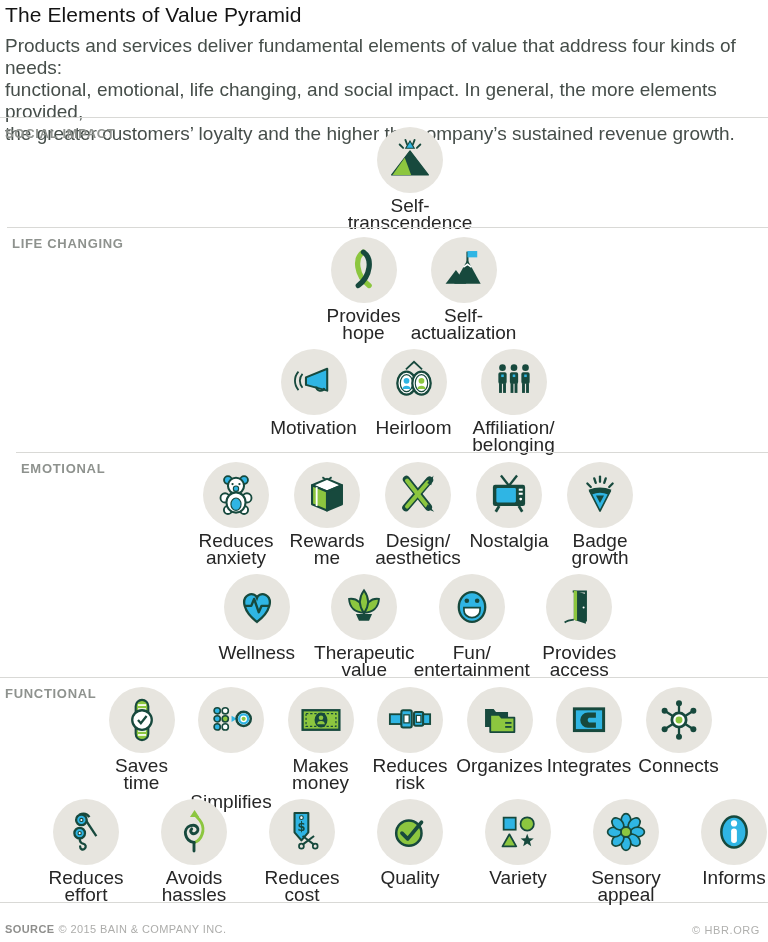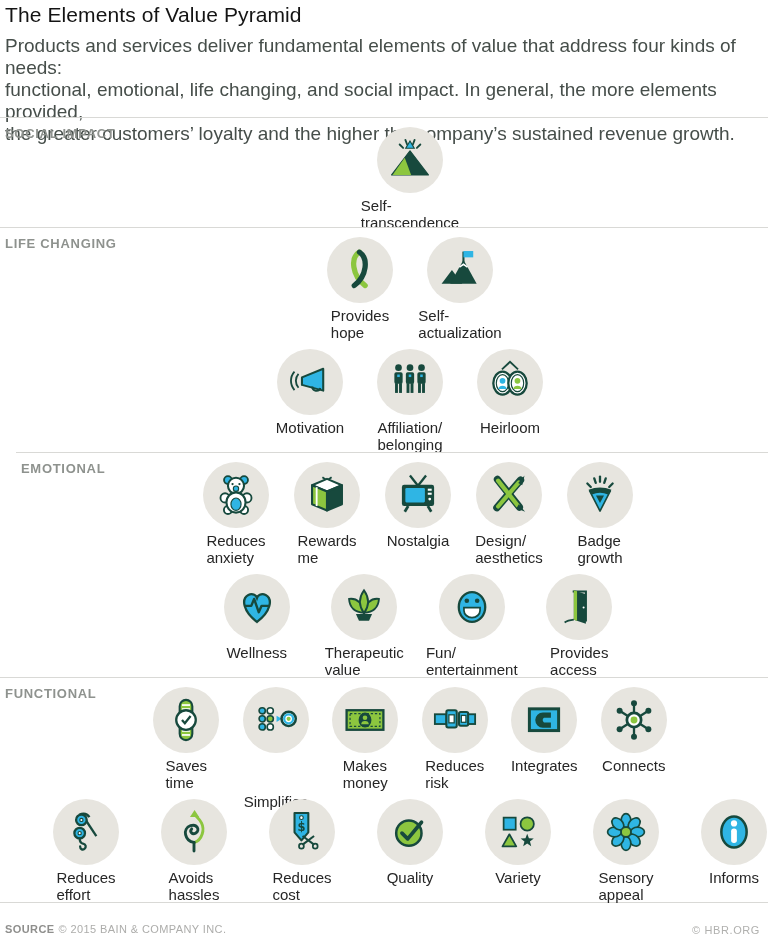--- a/index.html
+++ b/index.html
@@ -21,22 +21,22 @@
   }
   .rows{position:relative;left:26px;padding-top:9px;}
   .el-row{display:flex;justify-content:center;height:112px;}
   .el{flex:none;display:flex;flex-direction:column;align-items:center;}
   .circle{
     width:66px;height:66px;border-radius:50%;background:#e7e5df;
     display:flex;align-items:center;justify-content:center;flex:none;
   }
   .circle svg{overflow:visible;display:block;}
   .el-label{
-    margin-top:5px;font-size:15px;line-height:16.5px;color:#262626;
-    white-space:pre-line;
+    margin-top:5px;font-size:19px;line-height:16.5px;color:#262626;
+    text-align:center;white-space:pre-line;
   }
   
   .footer{
     height:40px;box-sizing:border-box;border-top:1px solid #d9d9d6;
     display:flex;justify-content:space-between;align-items:flex-end;
     padding:6px 8px 6px 5px;
   }
   .footer-left{font-size:11px;line-height:14.5px;letter-spacing:.4px;color:#adadab;}
   .footer-left b{color:#8f8f8d;font-weight:700;margin-right:4px;}
   .footer-credit{font-size:11px;letter-spacing:.6px;color:#b0b0ae;}
@@ -70,21 +70,21 @@
     <polygon points="20,12 36,33 4,33" fill="#17493d" stroke="#17493d" stroke-linejoin="round"></polygon>
     <polygon points="15.4,18 21,33 4.8,33" fill="#8cc63f"></polygon>
                 </svg>
               </div>
               <div class="el-label">Self-
 transcendence</div>
             </div>
           </div>
         </div>
       </section>
-      <section class="section" style="height: 225px;">
+      <section class="section" style="height: 225px; margin-left: 7px;">
         <div class="section-label">LIFE CHANGING</div>
         <div class="rows">
           <div class="el-row">
             <div class="el" style="width: 100px;">
               <div class="circle">
                 <svg width="46" height="46" viewBox="0 0 40 40" xmlns="http://www.w3.org/2000/svg">
     <path d="M24.5,33.5 C13,25 11.5,9 19.5,4.5" fill="none" stroke="#8cc63f" stroke-width="4.6" stroke-linecap="round"></path>
     <path d="M15,33.5 C26,25 27.5,10 19.5,4.5" fill="none" stroke="#17493d" stroke-width="4.6" stroke-linecap="round"></path>
                 </svg>
               </div>
@@ -109,20 +109,36 @@
             <div class="el" style="width: 100px;">
               <div class="circle">
                 <svg width="46" height="46" viewBox="0 0 40 40" xmlns="http://www.w3.org/2000/svg">
     <path d="M10,13 a9,9 0 0 0 0,12" fill="none" stroke="#17493d" stroke-width="1.6"></path>
     <path d="M6.5,11 a12,12 0 0 0 0,16" fill="none" stroke="#17493d" stroke-width="1.6"></path>
     <polygon points="13,16 31.5,8.5 31.5,27.5 13,22.5" fill="#2fb5e4" stroke="#17493d" stroke-width="1.8" stroke-linejoin="round"></polygon>
     <path d="M22,24 a3.6,3.6 0 0 0 7,1.2" fill="none" stroke="#17493d" stroke-width="1.8"></path>
                 </svg>
               </div>
               <div class="el-label">Motivation</div>
+            </div>
+            <div class="el" style="width: 100px;">
+              <div class="circle">
+                <svg width="46" height="46" viewBox="0 0 40 40" xmlns="http://www.w3.org/2000/svg">
+    <path d="M13,9 L20,2.5 L27,9" fill="none" stroke="#17493d" stroke-width="1.6"></path>
+    <ellipse cx="13.5" cy="21" rx="8" ry="10" fill="#ffffff" stroke="#17493d" stroke-width="2"></ellipse>
+    <ellipse cx="13.5" cy="21" rx="5.4" ry="7.4" fill="none" stroke="#17493d" stroke-width="1"></ellipse>
+    <circle cx="13.5" cy="19" r="2.5" fill="#2fb5e4"></circle>
+    <path d="M9.8,26 a3.8,3.6 0 0 1 7.4,0 Z" fill="#2fb5e4"></path>
+    <ellipse cx="26.5" cy="21" rx="8" ry="10" fill="#ffffff" stroke="#17493d" stroke-width="2"></ellipse>
+    <ellipse cx="26.5" cy="21" rx="5.4" ry="7.4" fill="none" stroke="#17493d" stroke-width="1"></ellipse>
+    <circle cx="26.5" cy="19" r="2.5" fill="#8cc63f"></circle>
+    <path d="M22.8,26 a3.8,3.6 0 0 1 7.4,0 Z" fill="#8cc63f"></path>
+                </svg>
+              </div>
+              <div class="el-label">Heirloom</div>
             </div>
             <div class="el" style="width: 100px;">
               <div class="circle">
                 <svg width="46" height="46" viewBox="0 0 40 40" xmlns="http://www.w3.org/2000/svg">
     <circle cx="10" cy="7.5" r="2.9" fill="#17493d"></circle>
     <rect x="6.4" y="11.5" width="7.2" height="10" rx="1.6" fill="#17493d"></rect>
     <rect x="7" y="21" width="2.5" height="8.5" fill="#17493d"></rect>
     <rect x="10.5" y="21" width="2.5" height="8.5" fill="#17493d"></rect>
     <rect x="8.9" y="13.5" width="2.2" height="2.2" fill="#2fb5e4"></rect>
     <circle cx="20" cy="7.5" r="2.9" fill="#17493d"></circle>
@@ -133,36 +149,20 @@
     <circle cx="30" cy="7.5" r="2.9" fill="#17493d"></circle>
     <rect x="26.4" y="11.5" width="7.2" height="10" rx="1.6" fill="#17493d"></rect>
     <rect x="27" y="21" width="2.5" height="8.5" fill="#17493d"></rect>
     <rect x="30.5" y="21" width="2.5" height="8.5" fill="#17493d"></rect>
     <rect x="28.9" y="13.5" width="2.2" height="2.2" fill="#2fb5e4"></rect>
                 </svg>
               </div>
               <div class="el-label">Affiliation/
 belonging</div>
             </div>
-            <div class="el" style="width: 100px;">
-              <div class="circle">
-                <svg width="46" height="46" viewBox="0 0 40 40" xmlns="http://www.w3.org/2000/svg">
-    <path d="M13,9 L20,2.5 L27,9" fill="none" stroke="#17493d" stroke-width="1.6"></path>
-    <ellipse cx="13.5" cy="21" rx="8" ry="10" fill="#ffffff" stroke="#17493d" stroke-width="2"></ellipse>
-    <ellipse cx="13.5" cy="21" rx="5.4" ry="7.4" fill="none" stroke="#17493d" stroke-width="1"></ellipse>
-    <circle cx="13.5" cy="19" r="2.5" fill="#2fb5e4"></circle>
-    <path d="M9.8,26 a3.8,3.6 0 0 1 7.4,0 Z" fill="#2fb5e4"></path>
-    <ellipse cx="26.5" cy="21" rx="8" ry="10" fill="#ffffff" stroke="#17493d" stroke-width="2"></ellipse>
-    <ellipse cx="26.5" cy="21" rx="5.4" ry="7.4" fill="none" stroke="#17493d" stroke-width="1"></ellipse>
-    <circle cx="26.5" cy="19" r="2.5" fill="#8cc63f"></circle>
-    <path d="M22.8,26 a3.8,3.6 0 0 1 7.4,0 Z" fill="#8cc63f"></path>
-                </svg>
-              </div>
-              <div class="el-label">Heirloom</div>
-            </div>
           </div>
         </div>
       </section>
       <section class="section" style="height: 225px; margin-left: 16px;">
         <div class="section-label">EMOTIONAL</div>
         <div class="rows">
           <div class="el-row">
             <div class="el" style="width: 91px;">
               <div class="circle">
                 <svg width="46" height="46" viewBox="0 0 40 40" xmlns="http://www.w3.org/2000/svg">
@@ -192,46 +192,46 @@
     <polygon points="33,11.5 20,17 20,33.5 33,28" fill="#17493d" stroke="#17493d" stroke-width="1.8" stroke-linejoin="round"></polygon>
     <line x1="11" y1="13.2" x2="11" y2="29.6" stroke="#ffffff" stroke-width="1.6"></line>
                 </svg>
               </div>
               <div class="el-label">Rewards
 me</div>
             </div>
             <div class="el" style="width: 91px;">
               <div class="circle">
                 <svg width="46" height="46" viewBox="0 0 40 40" xmlns="http://www.w3.org/2000/svg">
+    <line x1="10" y1="6.5" x2="29" y2="30.5" stroke="#17493d" stroke-width="6.4" stroke-linecap="round"></line>
+    <line x1="9.5" y1="31" x2="30" y2="7" stroke="#17493d" stroke-width="6.4" stroke-linecap="round"></line>
+    <line x1="10.5" y1="7.5" x2="27.5" y2="29" stroke="#8cc63f" stroke-width="3.6" stroke-linecap="round"></line>
+    <line x1="10.5" y1="30" x2="28.5" y2="9" stroke="#8cc63f" stroke-width="3.6" stroke-linecap="round"></line>
+    <polygon points="28.5,28 34,34.5 26.5,31.5" fill="#17493d"></polygon>
+    <polygon points="28,9.5 33.5,3 31.5,11.5" fill="#17493d"></polygon>
+                </svg>
+              </div>
+              <div class="el-label">Design/
+aesthetics</div>
+            </div>
+            <div class="el" style="width: 91px;">
+              <div class="circle">
+                <svg width="46" height="46" viewBox="0 0 40 40" xmlns="http://www.w3.org/2000/svg">
     <line x1="20" y1="12" x2="13" y2="3" stroke="#17493d" stroke-width="2"></line>
     <line x1="20" y1="12" x2="27" y2="3" stroke="#17493d" stroke-width="2"></line>
     <rect x="6" y="11" width="28" height="18.5" rx="2" fill="#17493d"></rect>
     <rect x="9" y="14" width="17" height="12.5" rx="1" fill="#2fb5e4"></rect>
     <rect x="28.5" y="14.5" width="3.4" height="1.8" fill="#ffffff"></rect>
     <rect x="28.5" y="18" width="3.4" height="1.8" fill="#ffffff"></rect>
     <circle cx="30.2" cy="23.5" r="1.2" fill="#ffffff"></circle>
     <line x1="11.5" y1="29.5" x2="8.5" y2="34.5" stroke="#17493d" stroke-width="2.4"></line>
     <line x1="28.5" y1="29.5" x2="31.5" y2="34.5" stroke="#17493d" stroke-width="2.4"></line>
                 </svg>
               </div>
               <div class="el-label">Nostalgia</div>
-            </div>
-            <div class="el" style="width: 91px;">
-              <div class="circle">
-                <svg width="46" height="46" viewBox="0 0 40 40" xmlns="http://www.w3.org/2000/svg">
-    <line x1="10" y1="6.5" x2="29" y2="30.5" stroke="#17493d" stroke-width="6.4" stroke-linecap="round"></line>
-    <line x1="9.5" y1="31" x2="30" y2="7" stroke="#17493d" stroke-width="6.4" stroke-linecap="round"></line>
-    <line x1="10.5" y1="7.5" x2="27.5" y2="29" stroke="#8cc63f" stroke-width="3.6" stroke-linecap="round"></line>
-    <line x1="10.5" y1="30" x2="28.5" y2="9" stroke="#8cc63f" stroke-width="3.6" stroke-linecap="round"></line>
-    <polygon points="28.5,28 34,34.5 26.5,31.5" fill="#17493d"></polygon>
-    <polygon points="28,9.5 33.5,3 31.5,11.5" fill="#17493d"></polygon>
-                </svg>
-              </div>
-              <div class="el-label">Design/
-aesthetics</div>
             </div>
             <div class="el" style="width: 91px;">
               <div class="circle">
                 <svg width="46" height="46" viewBox="0 0 40 40" xmlns="http://www.w3.org/2000/svg">
     <g stroke="#17493d" stroke-width="2" stroke-linecap="round">
       <line x1="9" y1="10" x2="12" y2="13"></line>
                     <line x1="15" y1="5.5" x2="16.3" y2="9.5"></line>
       <line x1="20" y1="4" x2="20" y2="8.5"></line>
                     <line x1="25" y1="5.5" x2="23.7" y2="9.5"></line>
       <line x1="31" y1="10" x2="28" y2="13"></line>
@@ -352,20 +352,31 @@
     <rect x="2.5" y="15" width="10" height="8.5" fill="#2fb5e4" stroke="#17493d" stroke-width="1.6"></rect>
     <rect x="12.5" y="11.5" width="9" height="15" rx="1.5" fill="#2fb5e4" stroke="#17493d" stroke-width="1.8"></rect>
     <rect x="14.7" y="15.5" width="4.6" height="7" fill="#ffffff" stroke="#17493d" stroke-width="1.1"></rect>
     <rect x="23.5" y="13" width="8" height="12" rx="1.5" fill="#2fb5e4" stroke="#17493d" stroke-width="1.8"></rect>
     <rect x="25.5" y="16" width="4" height="6" fill="#ffffff" stroke="#17493d" stroke-width="1.1"></rect>
     <rect x="31.5" y="15" width="6" height="8.5" fill="#2fb5e4" stroke="#17493d" stroke-width="1.6"></rect>
                 </svg>
               </div>
               <div class="el-label">Reduces
 risk</div>
+            </div>
+            <div class="el" style="width: 89.5px;">
+              <div class="circle">
+                <svg width="46" height="46" viewBox="0 0 40 40" xmlns="http://www.w3.org/2000/svg">
+    <path d="M7,10.5 h7.5 l2,2.5 h10.5 v13 h-20 Z" fill="#17493d"></path>
+    <path d="M11.5,15.5 h8 l2,2.5 h11 v12.5 h-21 Z" fill="#8cc63f" stroke="#17493d" stroke-width="1.6" stroke-linejoin="round"></path>
+    <line x1="24.5" y1="22.5" x2="30" y2="22.5" stroke="#17493d" stroke-width="1.6"></line>
+    <line x1="24.5" y1="26" x2="30" y2="26" stroke="#17493d" stroke-width="1.6"></line>
+                </svg>
+              </div>
+              <div class="el-label">Organizes</div>
             </div>
             <div class="el" style="width: 89.5px;">
               <div class="circle">
                 <svg width="46" height="46" viewBox="0 0 40 40" xmlns="http://www.w3.org/2000/svg">
     <rect x="6" y="9" width="28" height="21.5" fill="#17493d"></rect>
     <rect x="8.6" y="11.6" width="22.8" height="16.3" fill="#2fb5e4"></rect>
     <path d="M26,13.5 h-7 a6.6,6.6 0 0 0 0,13.2 h7 v-4.6 h-6 a2.3,2.3 0 0 1 0,-4 h6 Z" fill="#17493d"></path>
                 </svg>
               </div>
               <div class="el-label">Integrates</div>

